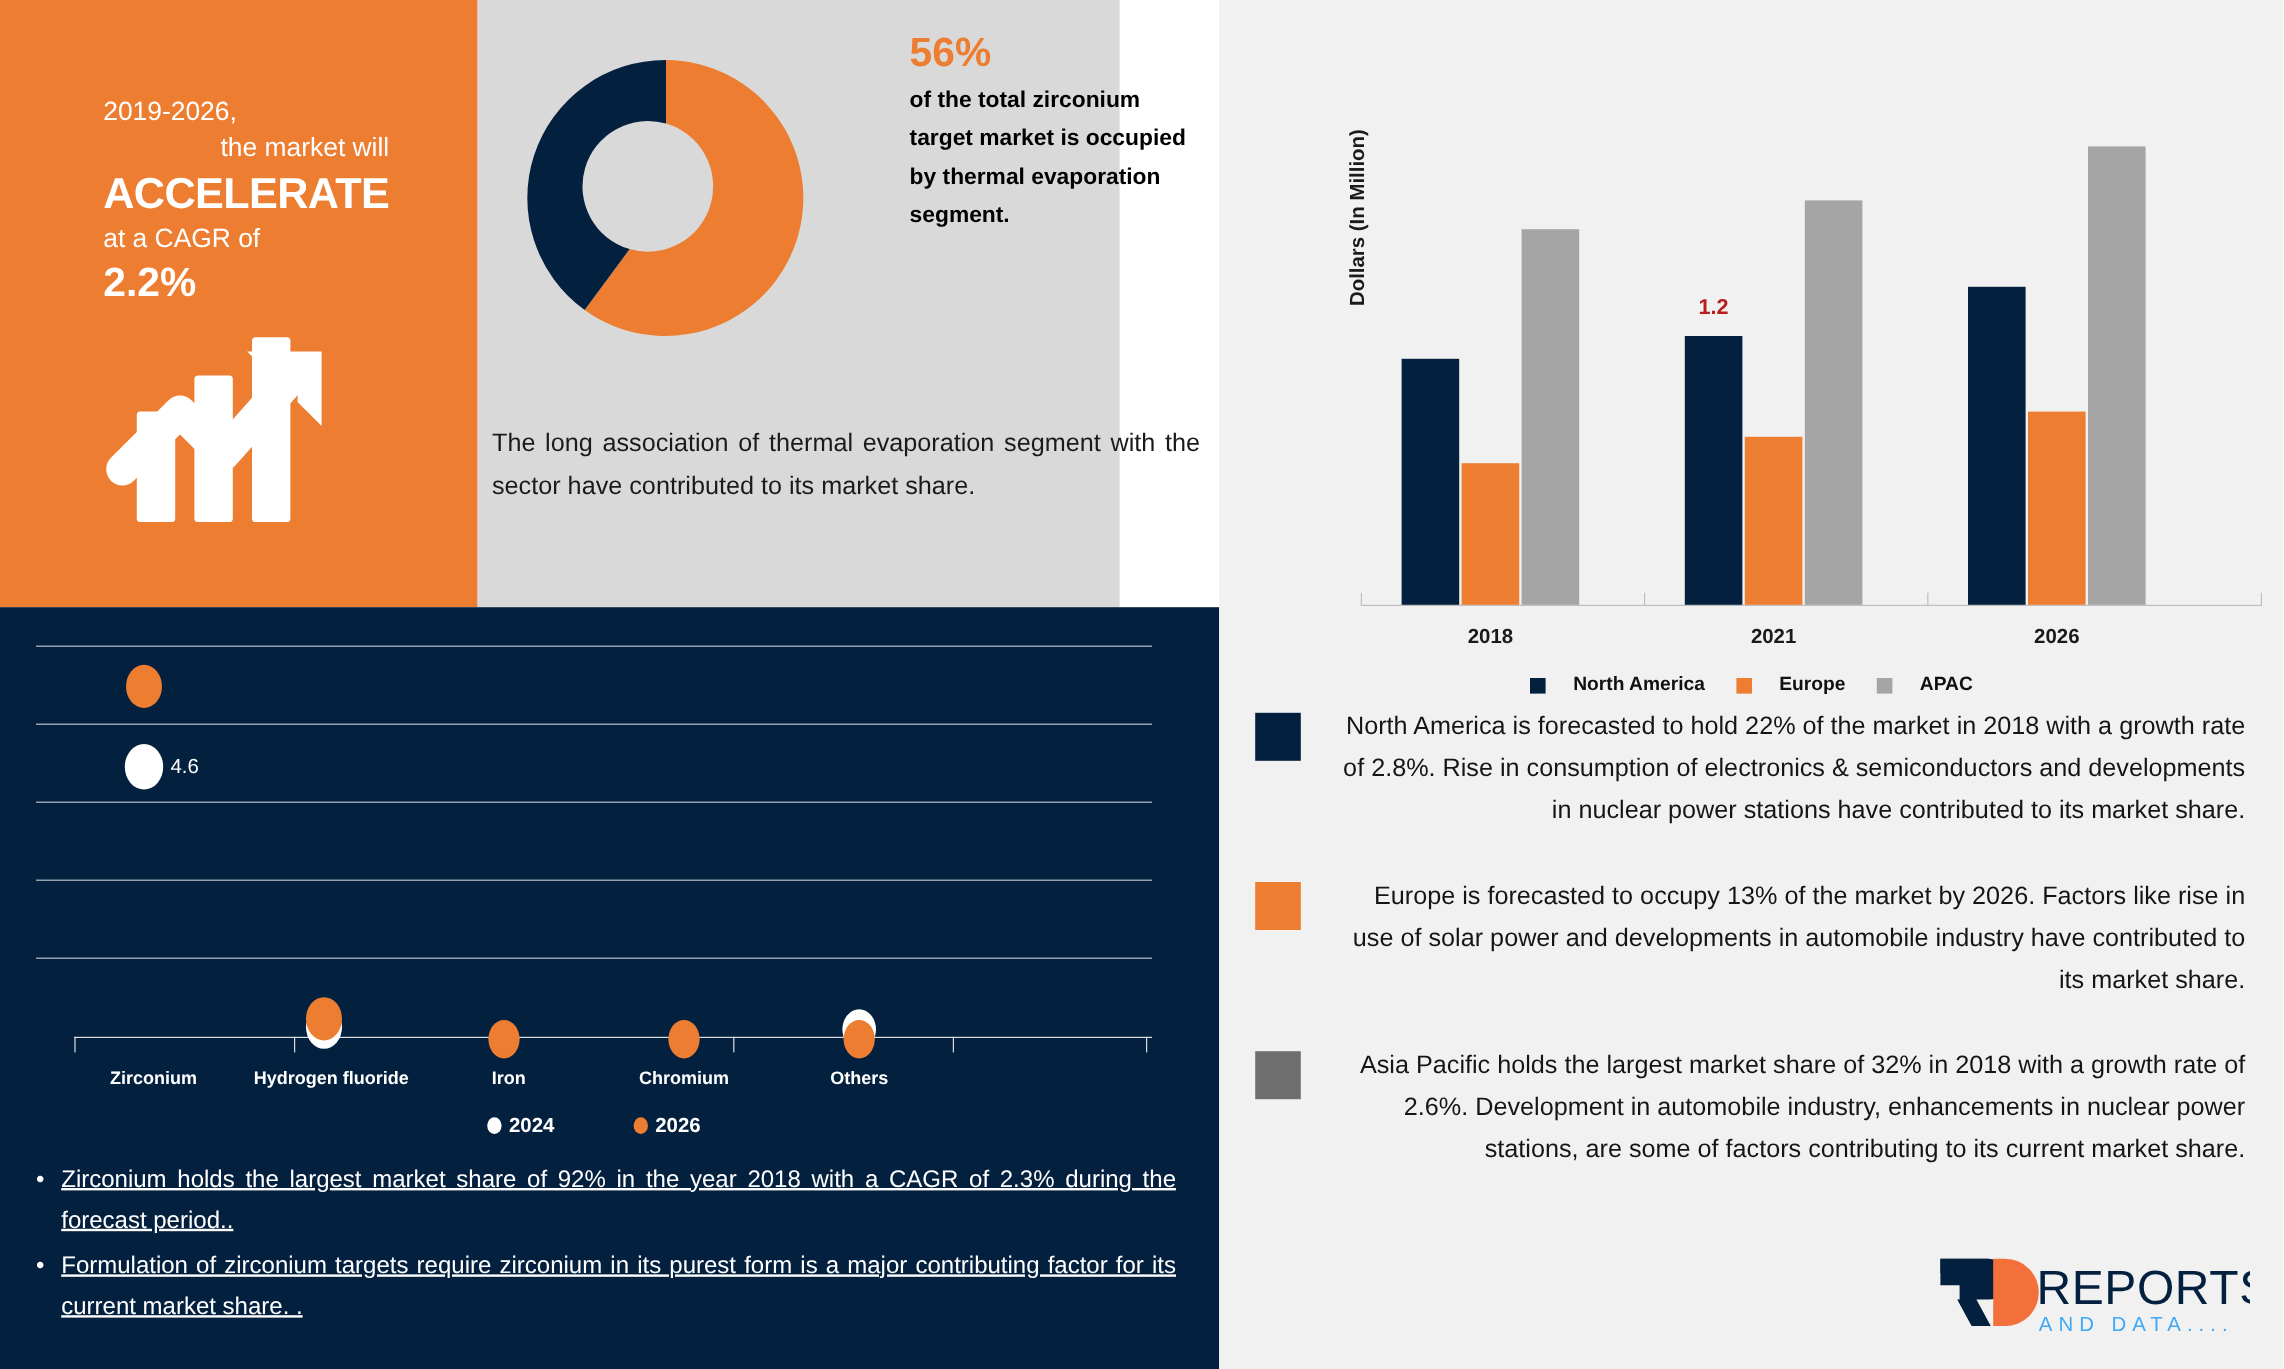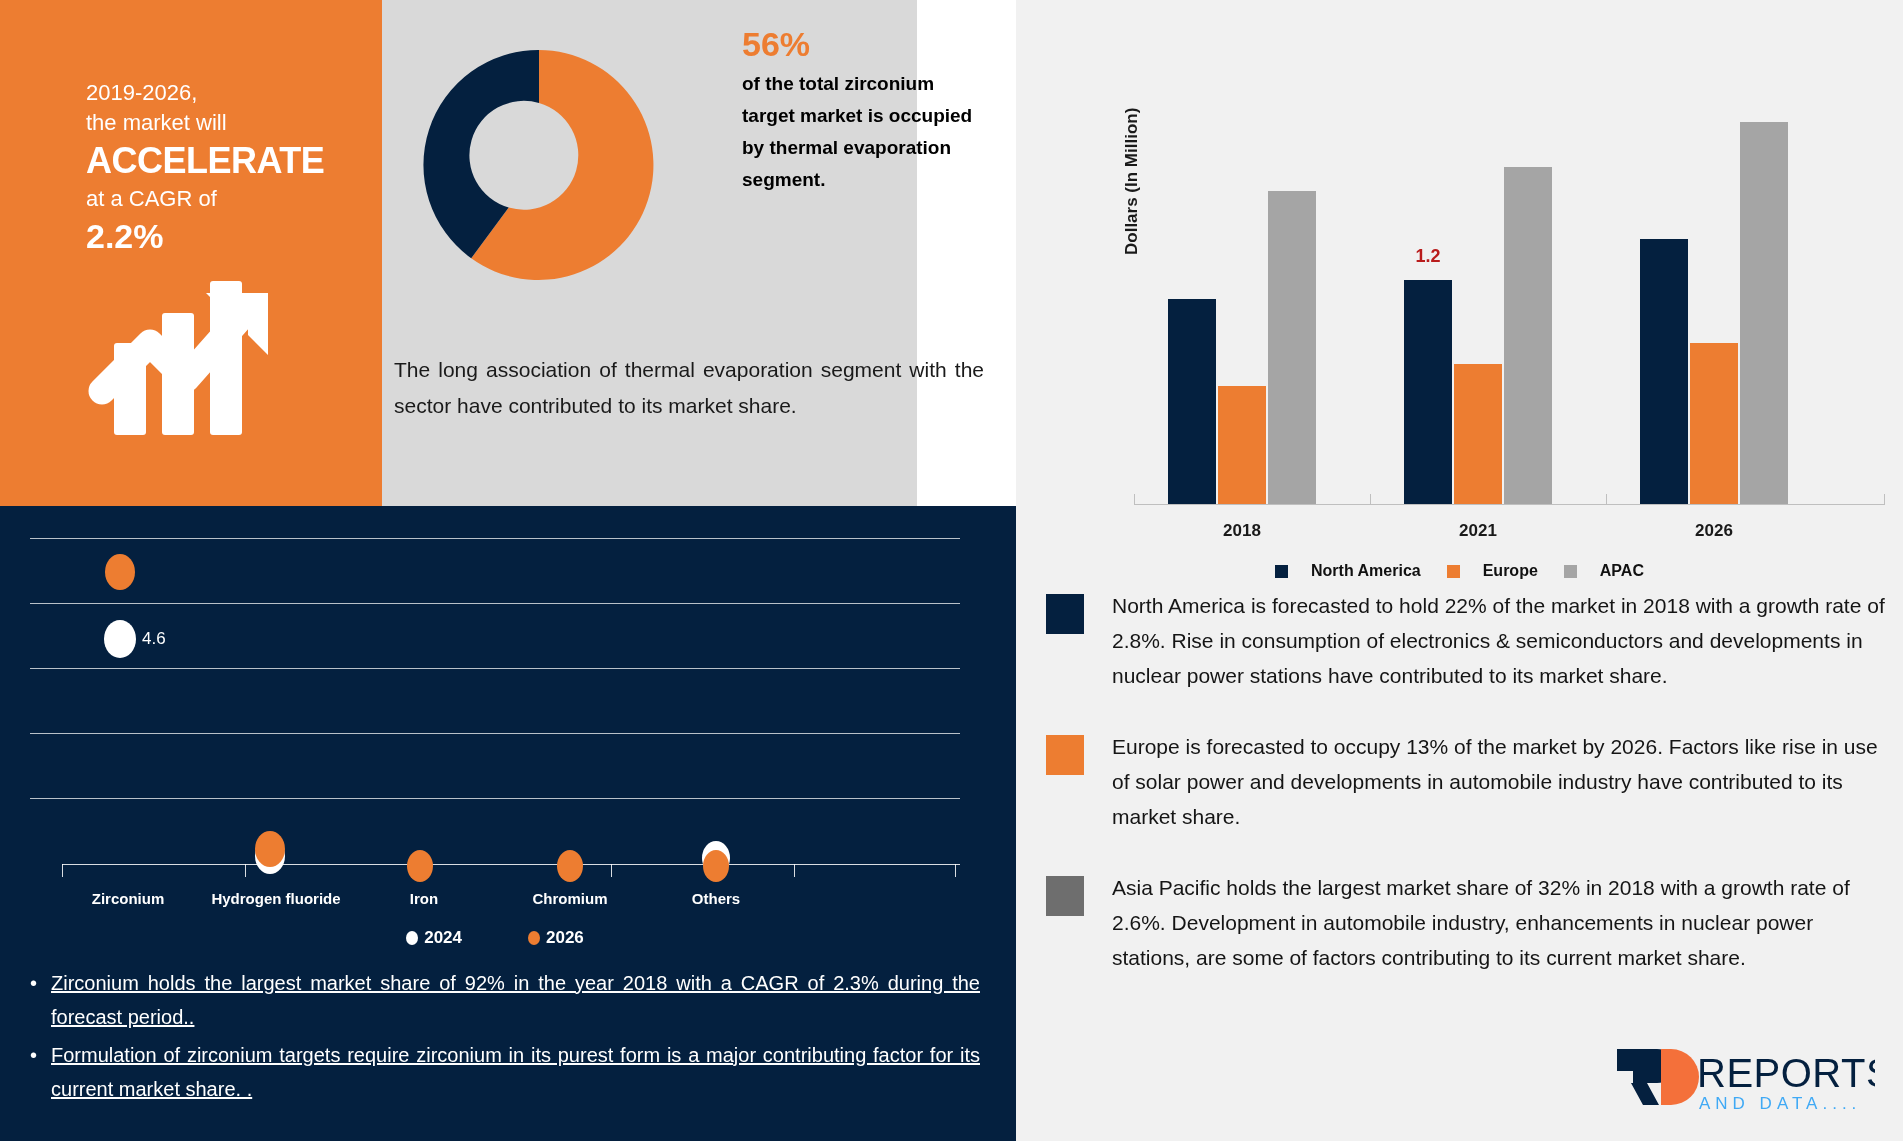--- a/index.html
+++ b/index.html
@@ -20,29 +20,29 @@
   :root {
     --orange: #ed7d31;
     --navy: #04203f;
     --grey-panel: #d9d9d9;
     --grey-bar: #a5a5a5;
     --light-bg: #f1f1f1;
     --logo-blue: #3fa9f5;
   }
   .acc-text { position: absolute; left: 86px; top: 78px; color: #fff; }
   .acc-line1 { font-size: 22px; line-height: 30px; font-weight: 400; }
-  .acc-line2 { font-size: 22px; line-height: 30px; font-weight: 400; }
+  .acc-line2 { font-size: 22px; line-height: 30px; font-weight: 400; text-align: right; }
   .acc-big { font-size: 36px; font-weight: 700; letter-spacing: -0.5px; line-height: 46px; }
   .acc-line3 { font-size: 22px; line-height: 30px; font-weight: 400; }
   .acc-pct { font-size: 34px; font-weight: 700; line-height: 44px; }
   .growth-icon { position: absolute; left: 62px; top: 195px; width: 230px; height: 240px; }
 
   
   .panel-donut {
-    position: absolute; left: 382px; top: 0; width: 535px; height: 506px;
+    position: absolute; left: 398px; top: 0; width: 535px; height: 506px;
     background: var(--grey-panel);
   }
   .donut-wrap { position: absolute; left: 22px; top: 30px; width: 270px; height: 270px; }
   .donut-svg { width: 270px; height: 270px; display: block; }
   .donut-copy { position: absolute; left: 360px; top: 22px; width: 240px; }
   .donut-pct { color: var(--orange); font-size: 34px; font-weight: 700; line-height: 44px; }
   .donut-sub { color: #000; font-size: 19px; font-weight: 700; line-height: 32px; margin-top: 2px; }
   .donut-note {
     position: absolute; left: 12px; top: 352px; width: 590px;
     color: #1a1a1a; font-size: 21px; line-height: 36px; text-align: justify;
@@ -129,21 +129,21 @@
   }
   .bar-legend {
     position: absolute; left: 0; right: 0; top: 487px;
     display: flex; justify-content: center; gap: 26px;
     font-size: 16px; font-weight: 700; color: #111;
   }
   .bar-legend .li { display: flex; align-items: center; gap: 23px; text-align: center; }
   .sw { width: 13px; height: 13px; display: inline-block; }
 
   .reg-blocks { position: absolute; left: 0; top: 588px; width: 887px; }
-  .reg { display: flex; gap: 28px; margin-bottom: 36px; padding-left: 30px; padding-right: 8px; }
+  .reg { display: flex; gap: 28px; margin-bottom: 36px; padding-left: 30px; padding-right: 32px; text-align: right; }
   .reg-sw { flex: 0 0 auto; width: 38px; height: 40px; margin-top: 6px; }
   .reg-txt { flex: 1 1 auto; font-size: 21px; line-height: 35px; color: #151515; }
 
   .logo { position: absolute; right: 28px; bottom: 28px; width: 262px; height: 72px; }
 </style>
 </head>
 <body>
 
 <div class="page">
 

